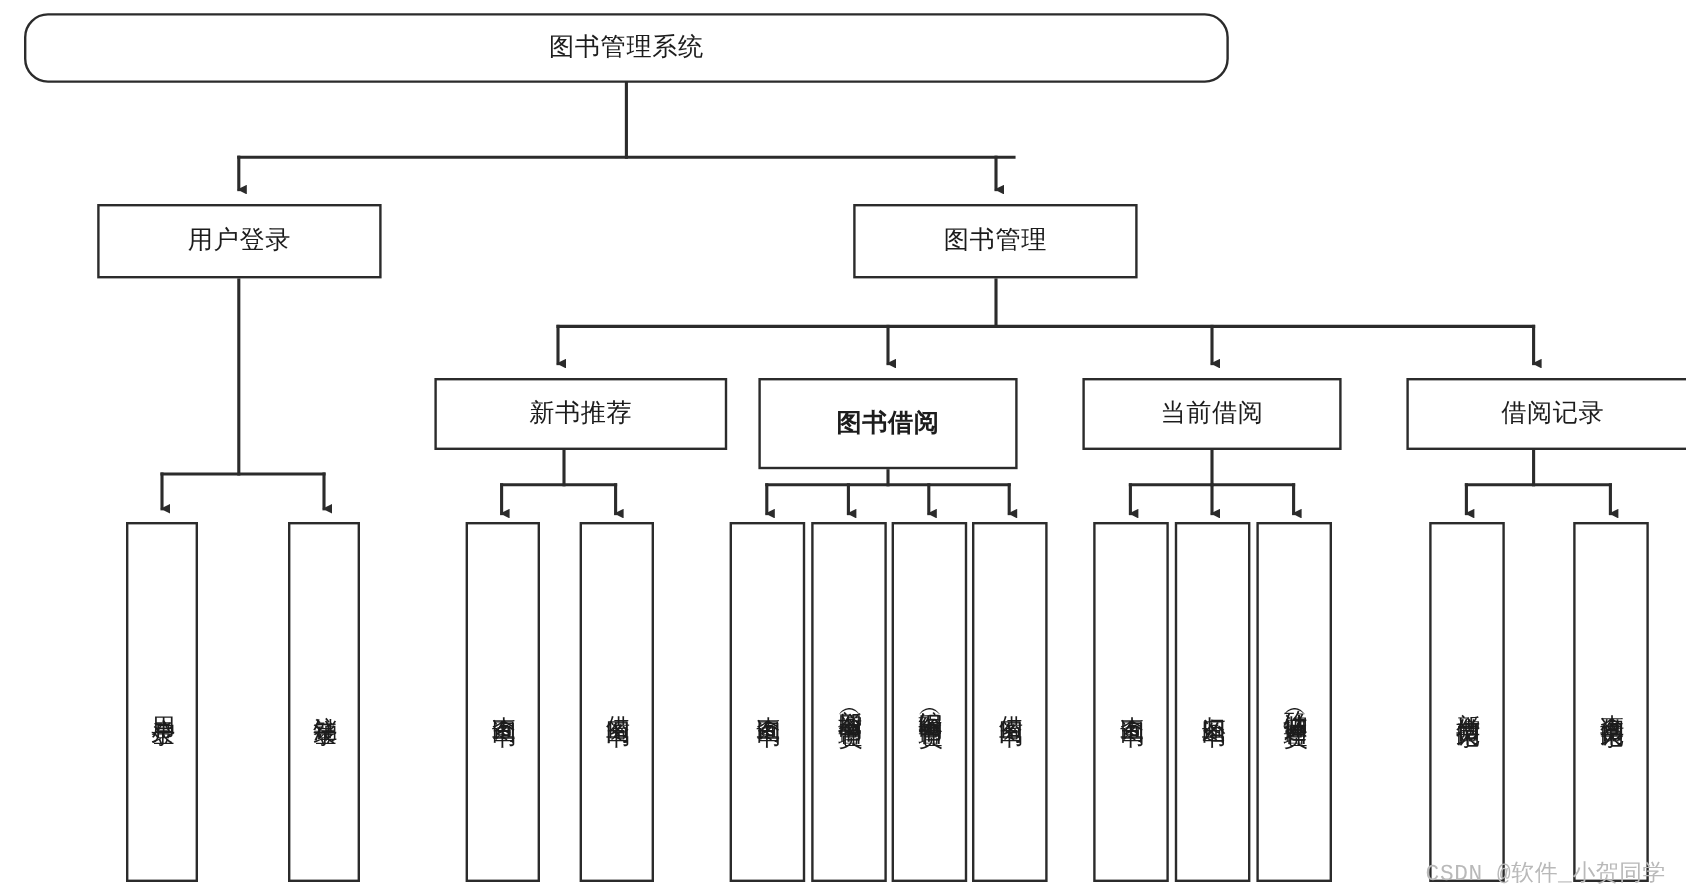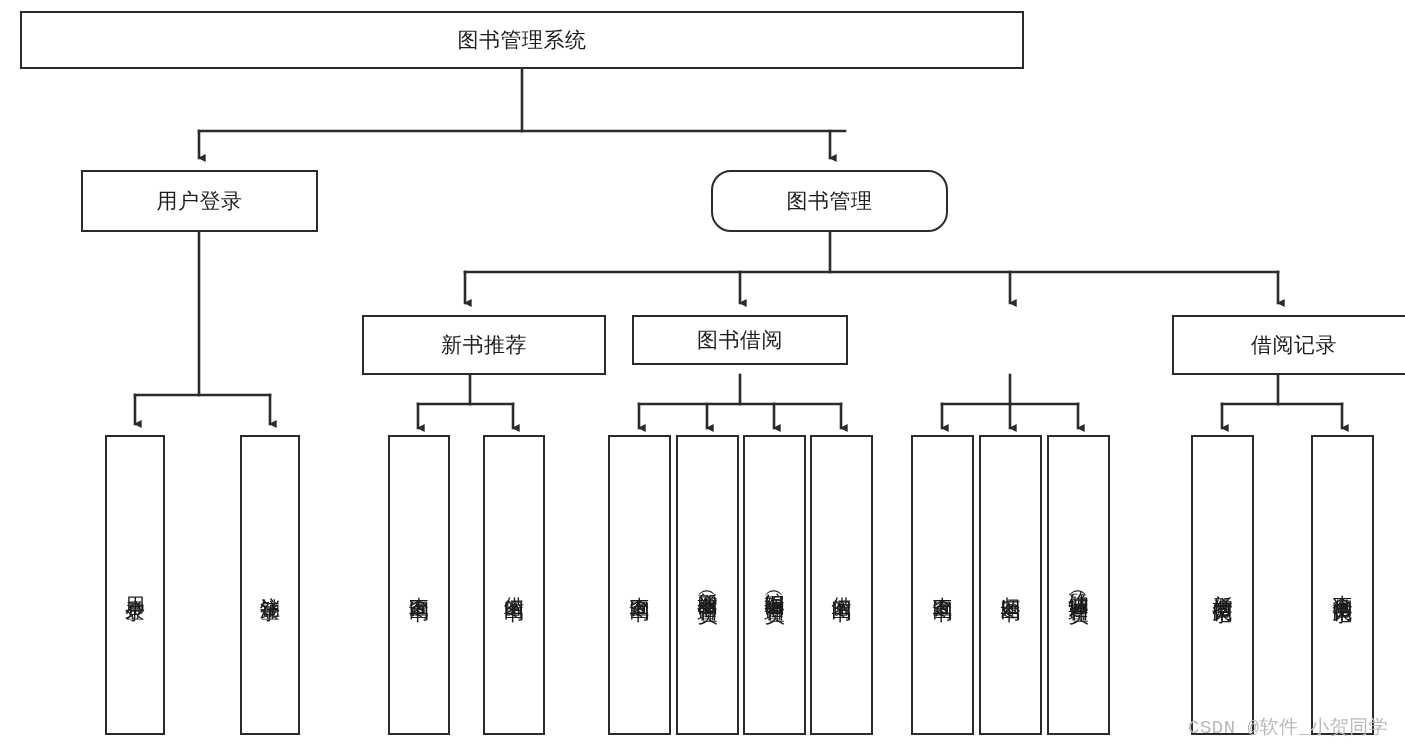--- a/index.html
+++ b/index.html
@@ -115,36 +115,39 @@
       <path d="M 1010 404 L 1010 428" marker-end="url(#arrow)"></path>
       <path d="M 1078 404 L 1078 428" marker-end="url(#arrow)"></path>
 
       <path d="M 1278 375 L 1278 404"></path>
       <path d="M 1222 404 L 1342 404"></path>
       <path d="M 1222 404 L 1222 428" marker-end="url(#arrow)"></path>
       <path d="M 1342 404 L 1342 428" marker-end="url(#arrow)"></path>
     </g>
   </svg>
 
-  <div class="node" style="left:20px; top:11px; width:1004px; height:58px;">
+  <div class="node" style="left:20px; top:11px; width:1004px; height:58px;border-radius:20px;">
     <span class="label">图书管理系统</span>
   </div>
 
   <div class="node" style="left:81px; top:170px; width:237px; height:62px;">
     <span class="label">用户登录</span>
   </div>
-  <div class="node" style="left:711px; top:170px; width:237px; height:62px;border-radius:20px;">
+  <div class="node" style="left:711px; top:170px; width:237px; height:62px;">
     <span class="label">图书管理</span>
   </div>
 
   <div class="node" style="left:362px; top:315px; width:244px; height:60px;">
     <span class="label">新书推荐</span>
   </div>
-  <div class="node" style="left:632px; top:315px; width:216px; height:50px;">
+  <div class="node" style="left:632px; top:315px; width:216px; height:76px;font-weight:bold;">
     <span class="label">图书借阅</span>
+  </div>
+  <div class="node" style="left:902px; top:315px; width:216px; height:60px;">
+    <span class="label">当前借阅</span>
   </div>
   <div class="node" style="left:1172px; top:315px; width:244px; height:60px;">
     <span class="label">借阅记录</span>
   </div>
 
   <div class="node vertical" style="left:105px; top:435px; width:60px; height:300px;">
     <span class="label">用户登录</span>
   </div>
   <div class="node vertical" style="left:240px; top:435px; width:60px; height:300px;">
     <span class="label">注销登录</span>

